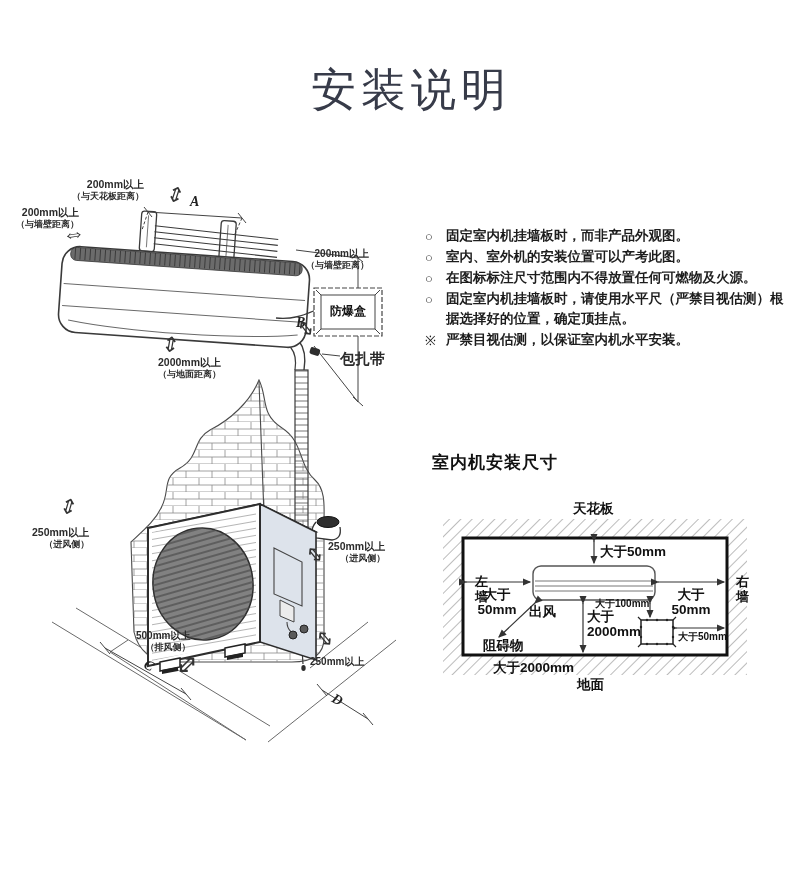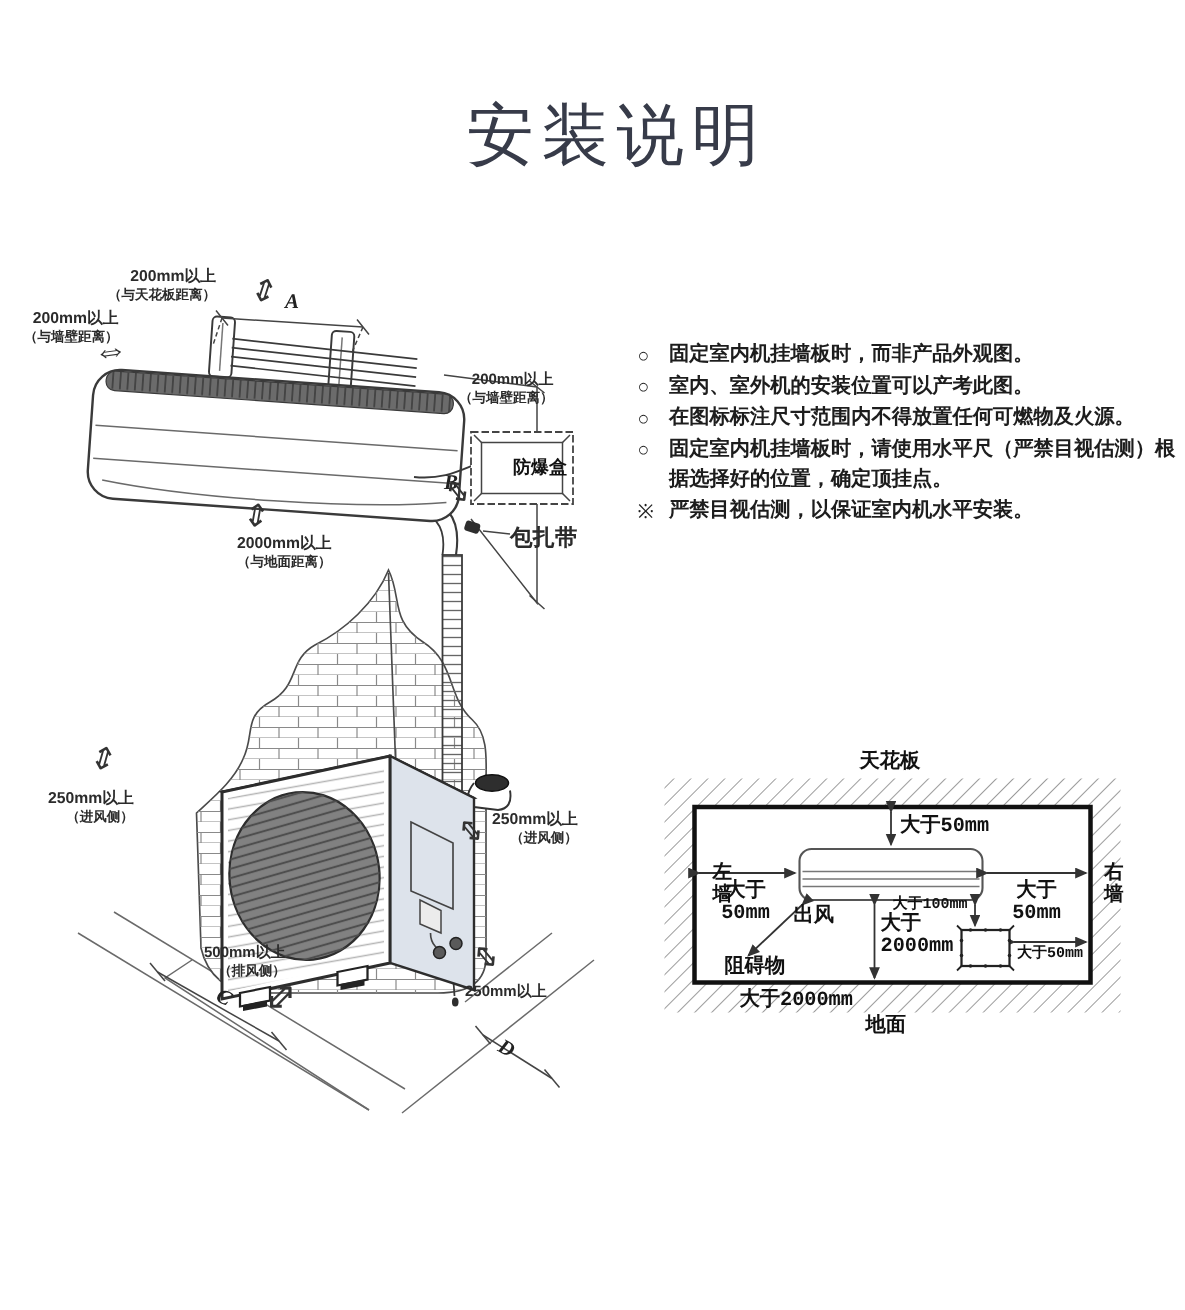--- a/index.html
+++ b/index.html
@@ -30,21 +30,21 @@
   .box-label {
     position:absolute; font-size:12px; font-weight:700; color:#111; text-align:center;
   }
   
   .notes { position:absolute; left:425px; top:226px; width:362px; }
   .note-item { display:flex; gap:7px; font-size:13.5px; font-weight:700; color:#1d1d1d; line-height:1.47; margin-bottom:1px; }
   .note-marker { flex:0 0 14px; font-weight:400; font-size:13px; padding-top:1px; }
   .note-text { flex:1; }
   
   .room-title { position:absolute; left:432px; top:451px; font-size:17px; font-weight:700; color:#111; letter-spacing:1px; }
-  .room { position:absolute; left:437px; top:497px; width:353px; height:205px;font-family:Liberation Mono, monospace; }
+  .room { position:absolute; left:437px; top:497px; width:353px; height:205px; }
   .room svg { position:absolute; left:0; top:0; }
   .rlab { position:absolute; font-weight:700; color:#111; line-height:1.12; text-align:center; white-space:nowrap; }
   .rlab.big { font-size:13.5px; }
   .rlab.small { font-size:10px; }
   .rlab.wall { width:15px; white-space:normal; word-break:break-all; font-size:13px; }
   .rlab.multi { white-space:normal; }
 </style>
 </head>
 <body>
 
@@ -189,21 +189,21 @@
 
     <div class="dim-letter" style="left:180px; top:24px;">A</div>
     <div class="dim-letter" style="left:286px; top:145px;">B</div>
 
     <div class="lab" style="left:296px; top:78px; font-size:10px;">
       <span>200mm以上</span>
       <small>（与墙壁距离）</small>
     </div>
     <div class="arr" style="left:287px; top:148px; transform:rotate(-38deg);">⇕</div>
 
-    <div class="box-label" style="left:326px; top:133px; width:48px;">防爆盒</div>
+    <div class="box-label" style="left:314px; top:133px; width:48px;">防爆盒</div>
     <div class="lab" style="left:330px; top:180px; font-size:15px;">包扎带</div>
 
     <div class="arr" style="left:152px; top:164px; transform:rotate(10deg);">⇕</div>
     <div class="lab" style="left:148px; top:186px;">
       <span>2000mm以上</span>
       <small>（与地面距离）</small>
     </div>
 
     <div class="arr" style="left:50px; top:326px; transform:rotate(16deg);">⇕</div>
     <div class="lab" style="left:22px; top:356px;">
@@ -246,20 +246,21 @@
     <div class="note-item">
       <span class="note-marker">○</span>
       <span class="note-text">固定室内机挂墙板时，请使用水平尺（严禁目视估测）根据选择好的位置，确定顶挂点。</span>
     </div>
     <div class="note-item">
       <span class="note-marker">※</span>
       <span class="note-text">严禁目视估测，以保证室内机水平安装。</span>
     </div>
   </div>
 
+  <div class="room-title">室内机安装尺寸</div>
 
   <div class="room">
     <svg width="353" height="205" viewBox="0 0 353 205">
       <defs>
         <pattern id="hatch" width="8" height="8" patternUnits="userSpaceOnUse" patternTransform="rotate(45)">
           <path d="M0,0 V8" stroke="#7a7a7a" stroke-width="1"></path>
         </pattern>
         <marker id="ah" markerWidth="8" markerHeight="8" refX="6" refY="3" orient="auto">
           <path d="M0,0 L7,3 L0,6 Z" fill="#333"></path>
         </marker>

